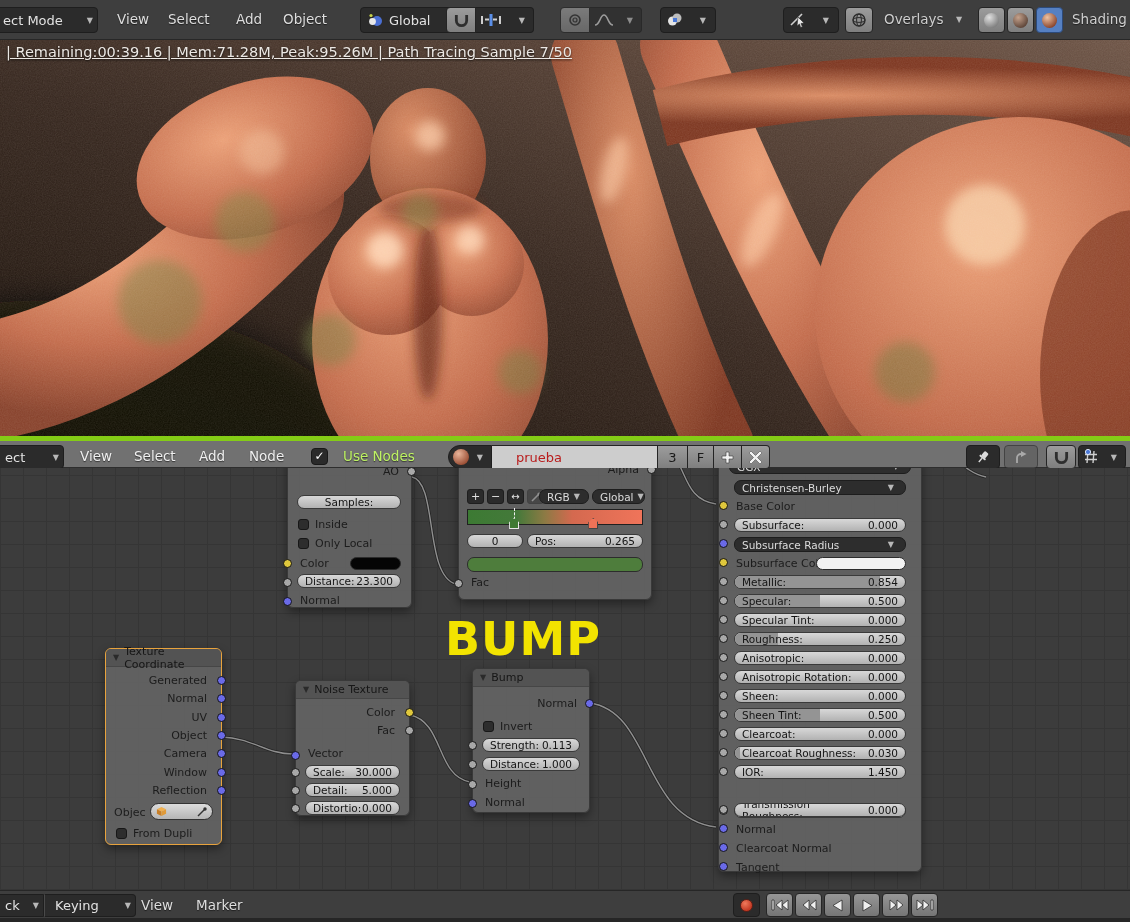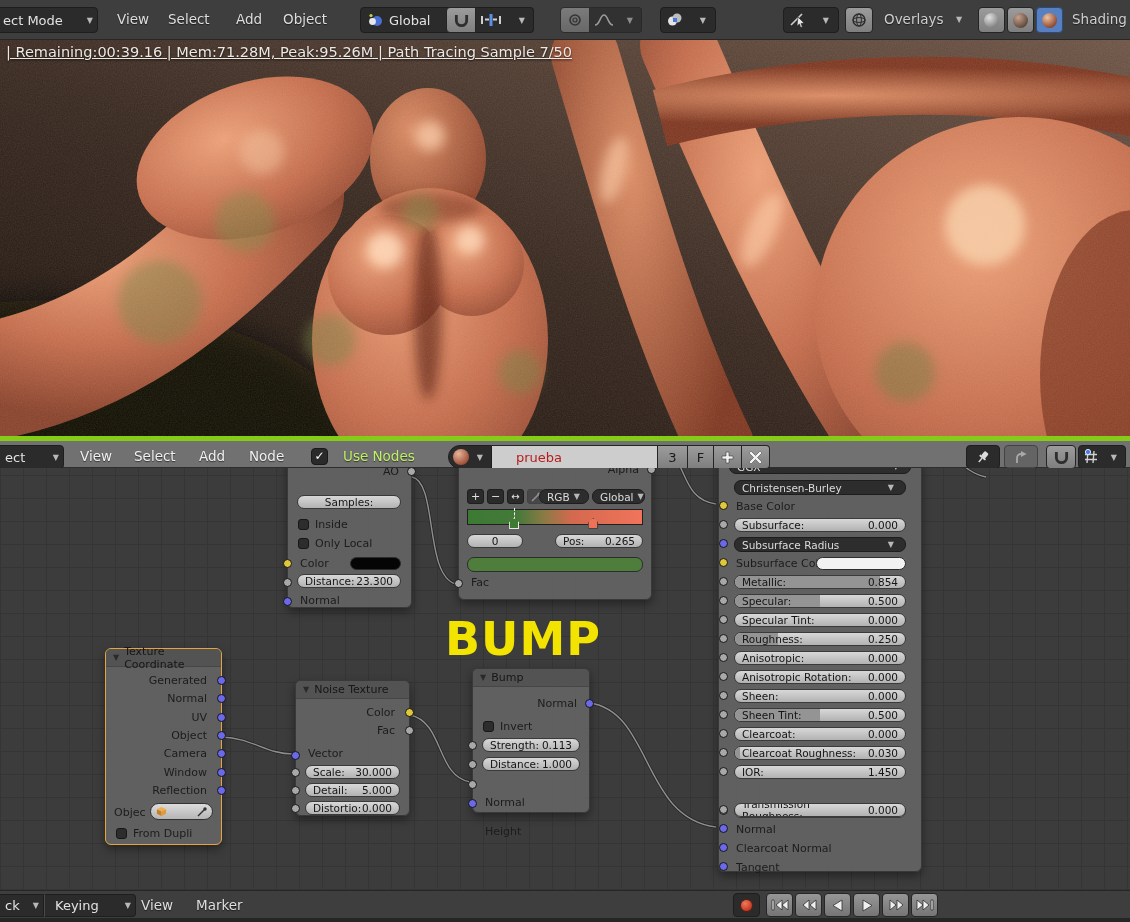--- a/index.html
+++ b/index.html
@@ -365,21 +365,21 @@
       </div>
       <div style="position:absolute;left:8px;right:8px;top:64px;height:16px;border:1px solid #202020;
                   background:linear-gradient(90deg,#3c7a33 0%,#44793a 28%,#8c7a44 44%,#d4694f 60%,#f0745a 100%);">
         <span style="position: absolute; top: -2px; bottom: 0px; border-left: 1px dashed rgb(238, 238, 238); left: 26.5%;" id="stem1"></span>
         <span id="hdl1" style="position: absolute; bottom: -5px; width: 10px; height: 11px; margin-left: -5px; background: rgb(63, 122, 51); border: 1px solid rgb(232, 232, 232); clip-path: polygon(50% 0px, 100% 38%, 100% 100%, 0px 100%, 0px 38%); left: 26.5%;"></span>
         <span id="hdl2" style="position: absolute; bottom: -5px; width: 10px; height: 11px; margin-left: -5px; background: rgb(239, 114, 87); border: 1px solid rgb(68, 68, 68); clip-path: polygon(50% 0px, 100% 38%, 100% 100%, 0px 100%, 0px 38%); left: 72%;"></span>
       </div>
       <div class="pill" style="left:8px;top:89px;width:56px;justify-content:center;">
         <span>0</span>
       </div>
-      <div class="pill" style="left:68px;right:8px;top:89px;margin-left:28px;">
+      <div class="pill" style="left:68px;right:8px;top:89px;">
         <span>Pos:</span>
         <span>0.265</span>
       </div>
       <span class="swatch" style="left:8px;right:8px;top:112px;height:15px;background:#4e7d3c;"></span>
       <span class="sock gray" style="left:-5px;top:134px;"></span>
       <span class="nlabel" style="left:12px;top:131px;">Fac</span>
     </div>
 
     <div class="node" style="left:718px;top:-14px;width:204px;height:418px;">
       <div class="dd" style="left:10px;right:10px;top:4px;">
@@ -616,21 +616,21 @@
       <div class="pill" style="left:9px;right:9px;top:69px;">
         <span>Strength:</span>
         <span>0.113</span>
       </div>
       <span class="sock gray" style="left:-5px;top:91px;"></span>
       <div class="pill" style="left:9px;right:9px;top:88px;">
         <span>Distance:</span>
         <span>1.000</span>
       </div>
       <span class="sock gray" style="left:-5px;top:111px;"></span>
-      <span class="nlabel" style="left:12px;top:108px;margin-top:48px;">Height</span>
+      <span class="nlabel" style="left:12px;top:108px;">Height</span>
       <span class="sock purple" style="left:-5px;top:130px;"></span>
       <span class="nlabel" style="left:12px;top:127px;">Normal</span>
     </div>
   </div>
 
   <div class="hbar" style="top:890px;height:28px;background:#3e3e3e;border-top:1px solid #262626;">
     <div style="position:absolute;left:-14px;top:3px;display:flex;">
       <div class="btn-dark" style="width:58px;height:23px;padding-left:18px;border-radius:4px 0 0 4px;">
         <span>ck</span>
         <span class="chev">▼</span>

